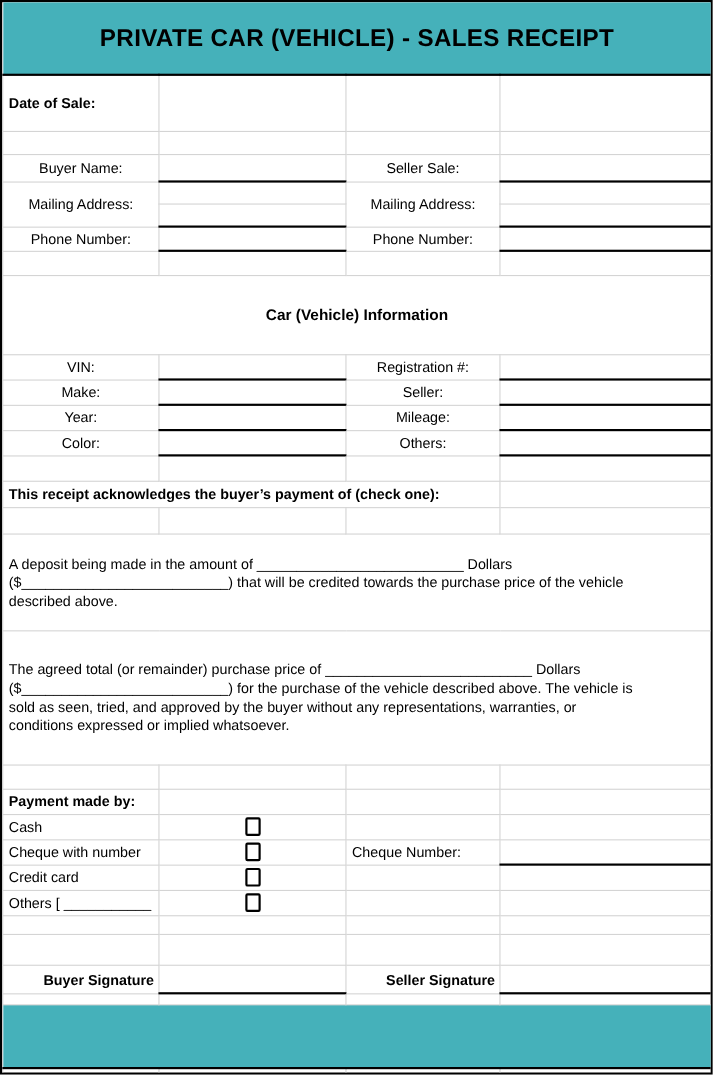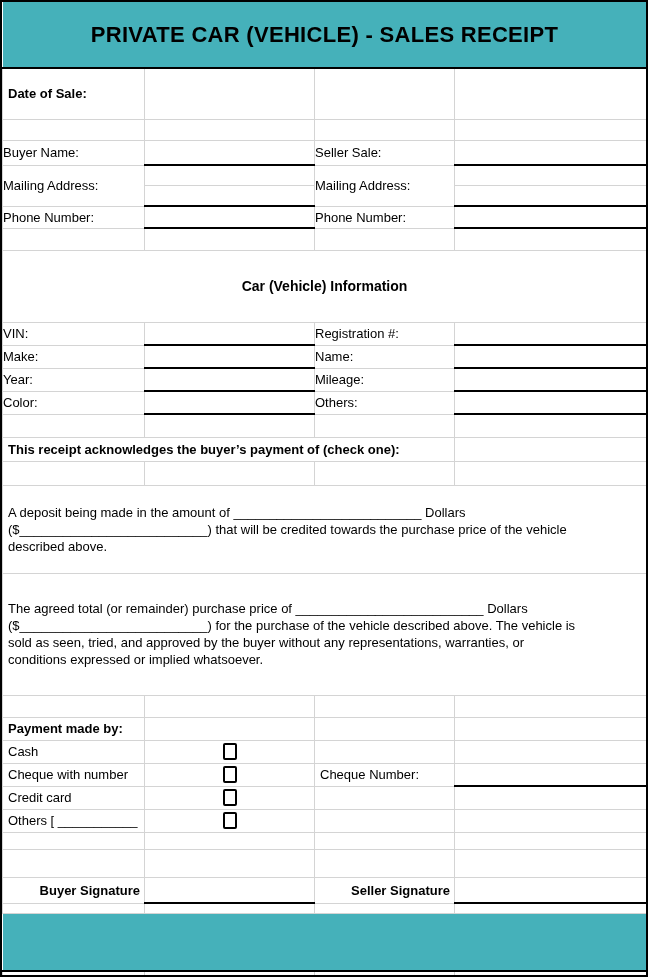--- a/index.html
+++ b/index.html
@@ -35,21 +35,21 @@
     background:var(--band);
     border-left:none;border-right:none;
   }
   td.band.hdr{border-top:none;border-bottom:2px solid var(--ink);}
   td.band.ftr{border-bottom:2px solid var(--ink);}
   .title{
     font-size:22px;font-weight:bold;text-align:center;
     letter-spacing:.3px;
   }
   
-  .lbl-c{}
+  .lbl-c{text-align:center;}
   .lbl-l{text-align:left;padding-left:5px;}
   .lbl-r{text-align:right;padding-right:4px;font-weight:bold;}
   .b{font-weight:bold;margin-top:44px;}
   
   td.inp{border-bottom:2px solid var(--ink);}
   
   .section-title{
     font-size:14px;font-weight:bold;text-align:center;
   }
   
@@ -140,21 +140,21 @@
 
   <tr style="height:23px">
     <td class="lbl-c">VIN:</td>
     <td class="inp"></td>
     <td class="lbl-c">Registration #:</td>
     <td class="inp"></td>
   </tr>
   <tr style="height:23px">
     <td class="lbl-c">Make:</td>
     <td class="inp"></td>
-    <td class="lbl-c">Name:</td>
+    <td class="lbl-c">Seller:</td>
     <td class="inp"></td>
   </tr>
   <tr style="height:23px">
     <td class="lbl-c">Year:</td>
     <td class="inp"></td>
     <td class="lbl-c">Mileage:</td>
     <td class="inp"></td>
   </tr>
   <tr style="height:23px">
     <td class="lbl-c">Color:</td>

